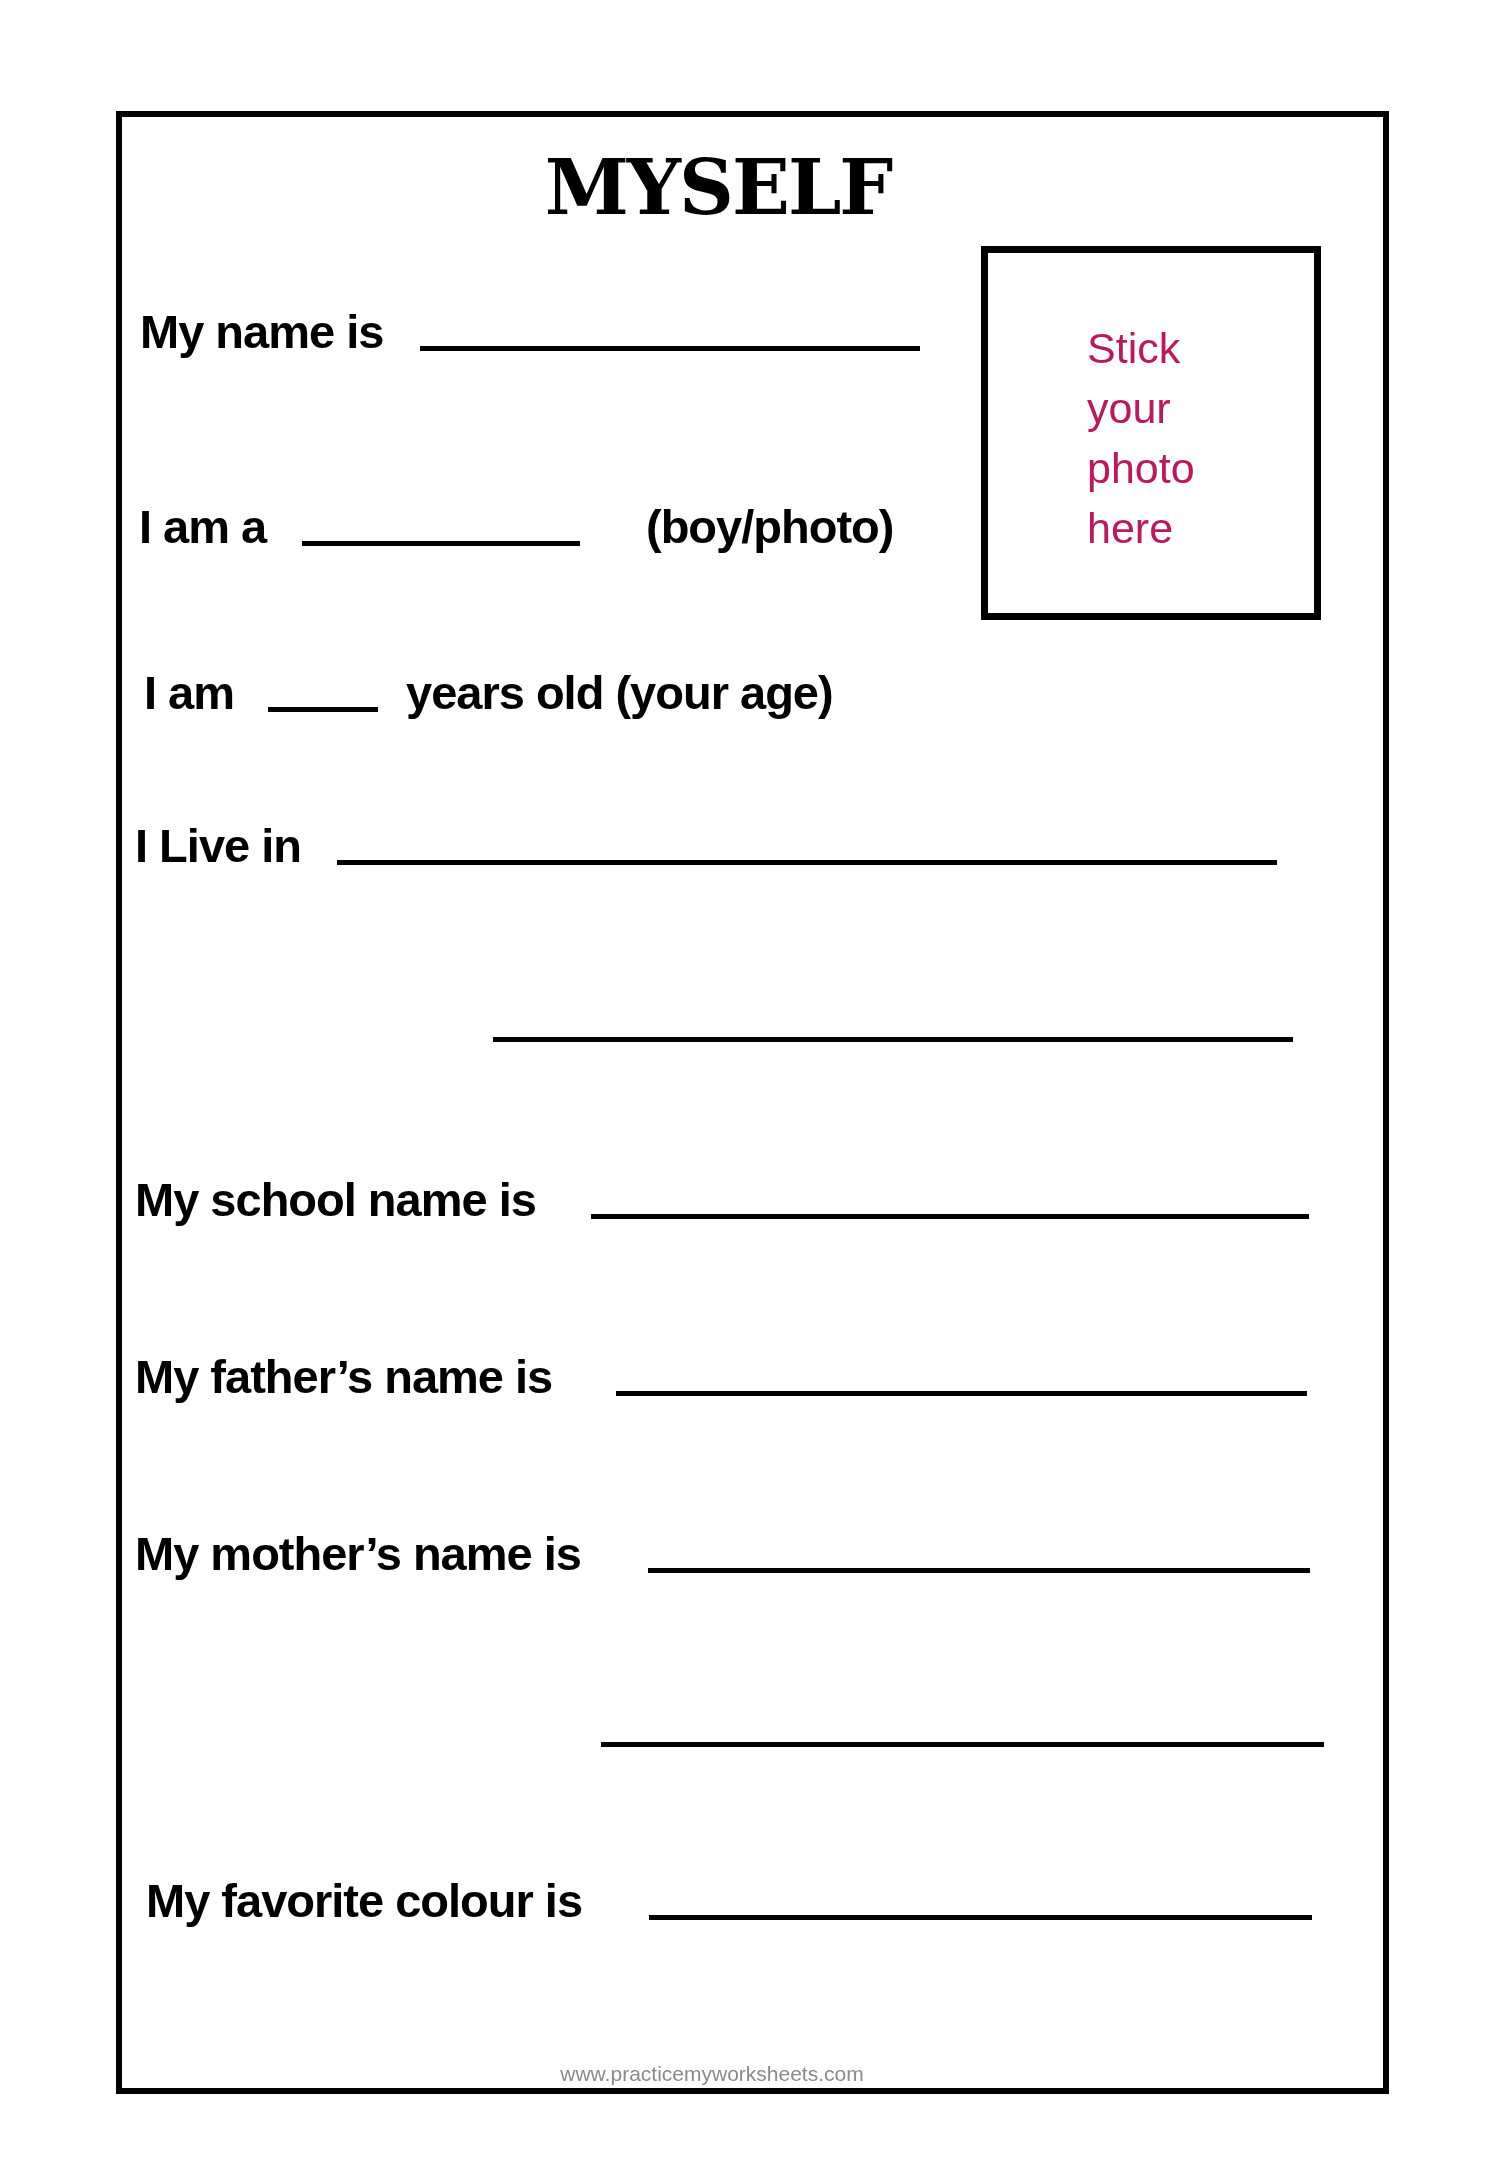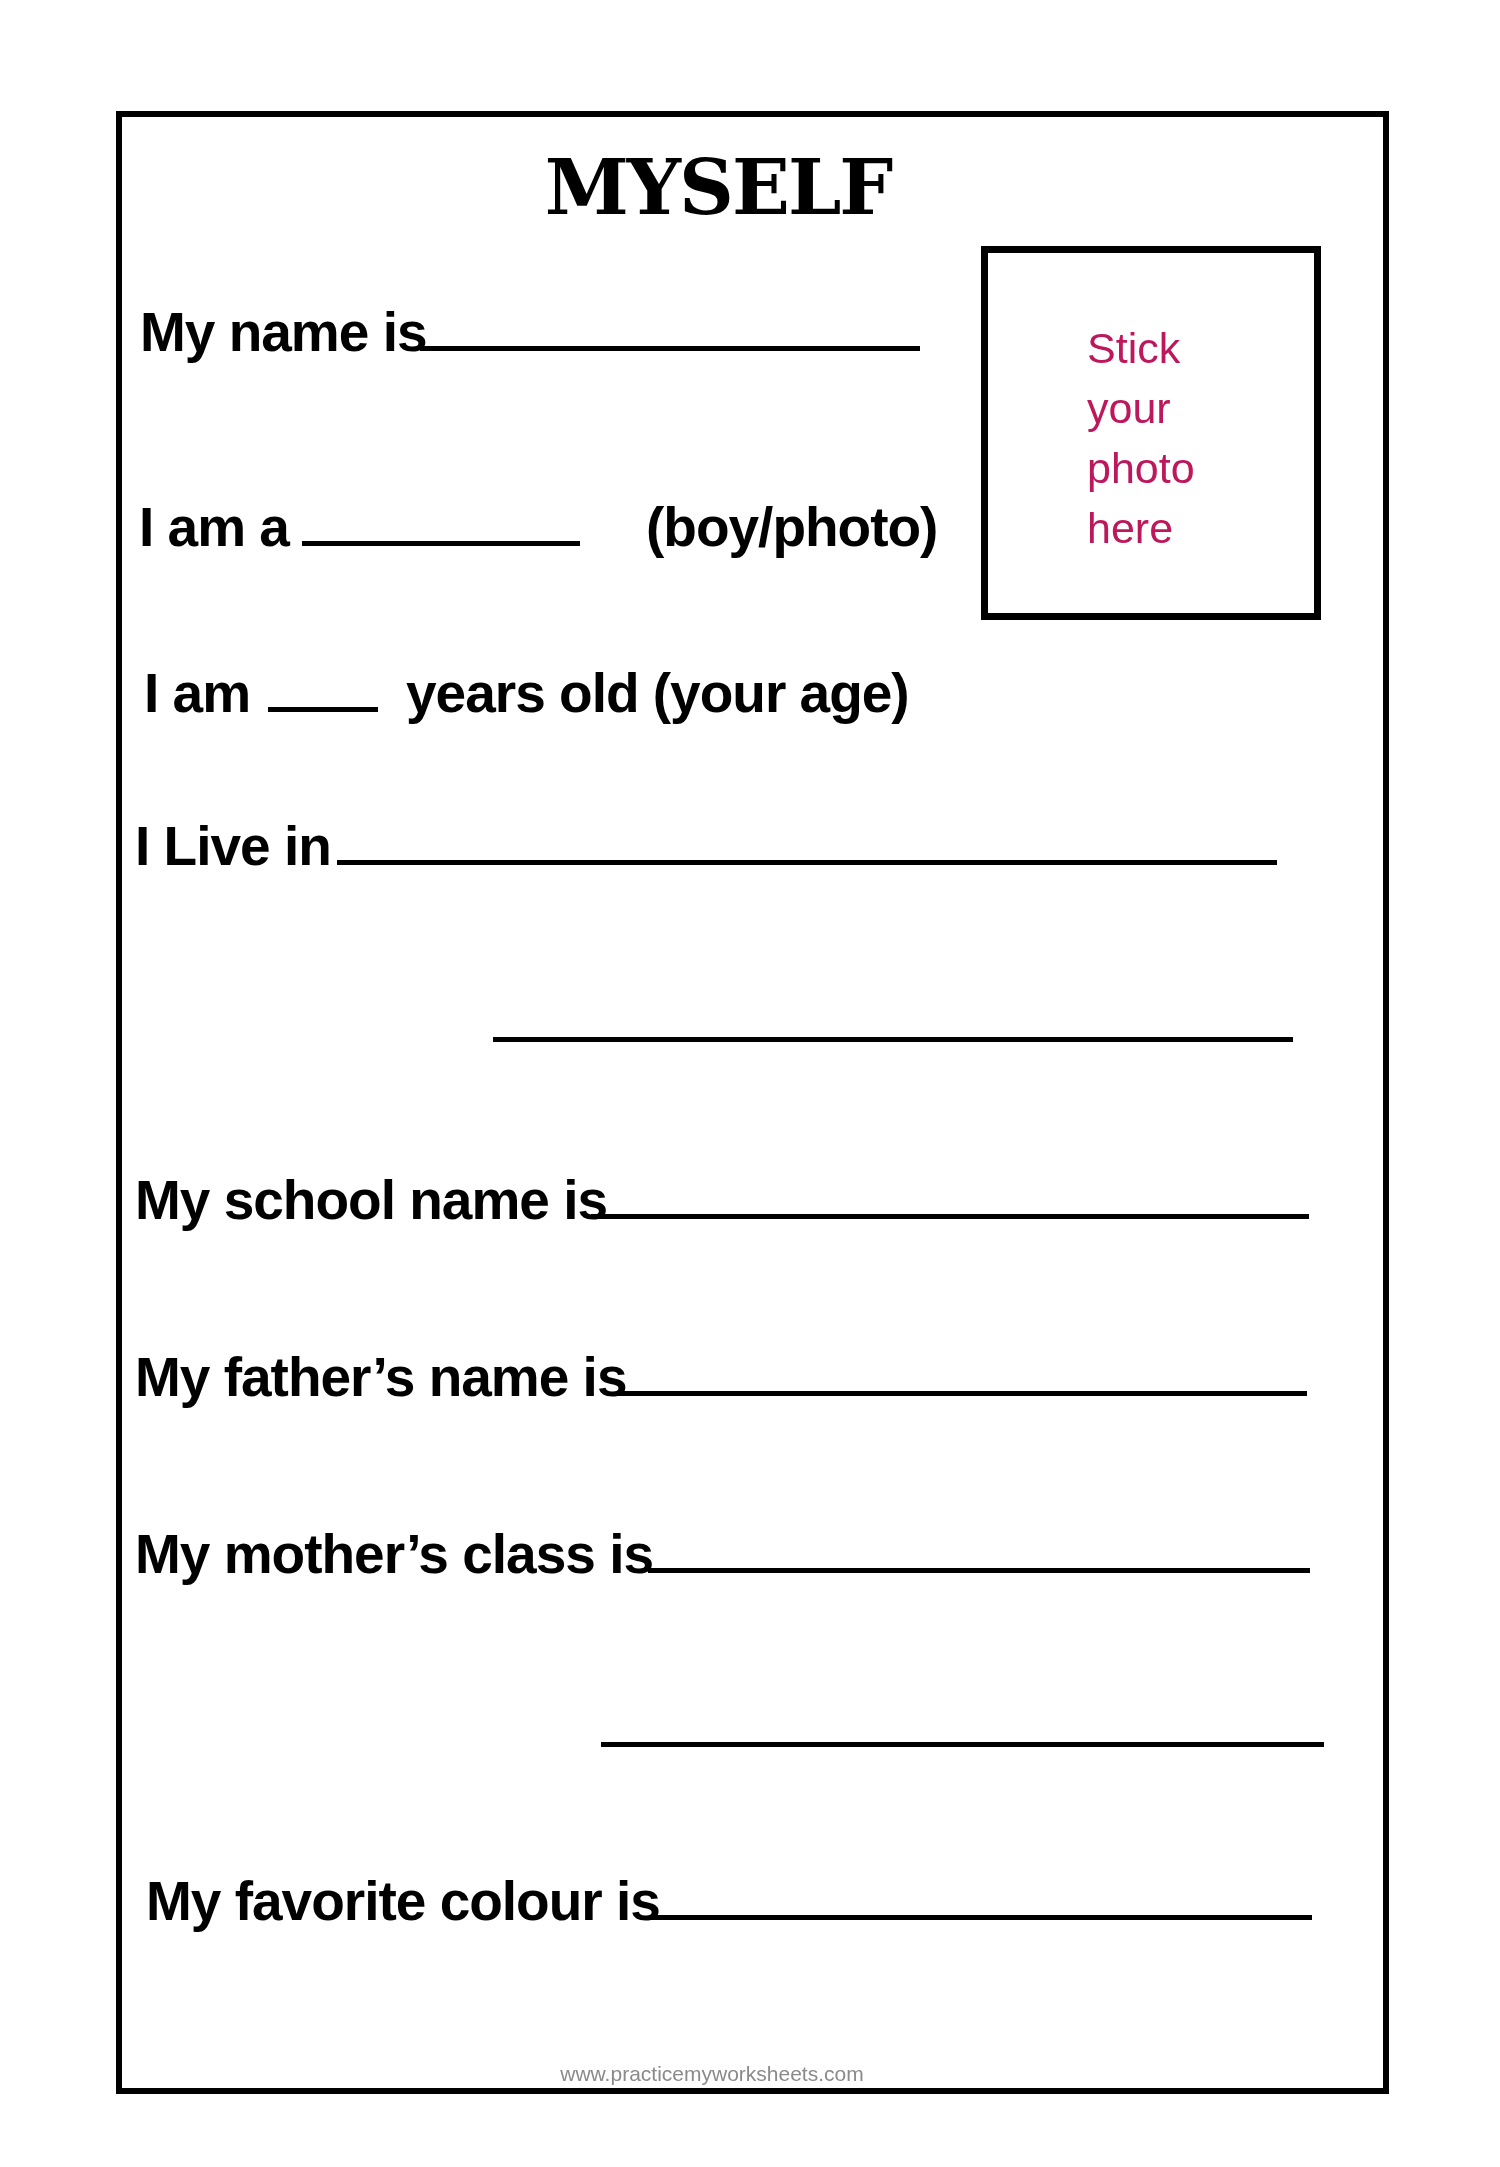--- a/index.html
+++ b/index.html
@@ -19,21 +19,21 @@
     box-sizing:border-box; border:7px solid #000;
   }
   .photo-text {
     position:absolute; left:99px; top:65px;
     font-family:"Liberation Sans","DejaVu Sans",sans-serif; font-size:43px;
     line-height:60px; color:#be185d; white-space:pre-line;
   }
   .row {
     position:absolute; height:60px; white-space:nowrap;
     font-family:"Liberation Sans","DejaVu Sans",sans-serif; font-weight:bold;
-    font-size:55px; color:#000; letter-spacing:-1px;
+    font-size:47px; color:#000; letter-spacing:-1px;
   }
   .row .label, .row .suffix { position:absolute; top:0; line-height:60px; }
   .row .blank {
     position:absolute; top:44px; height:5px; background:#000;
     border:none; padding:0; margin:0;
   }
   .footer {
     position:absolute; left:0; top:2062px; width:1500px; text-align:center;
     font-family:"Liberation Sans","DejaVu Sans",sans-serif; font-size:21px;
     color:#8a8a8a; transform:translateX(-38px);
@@ -83,21 +83,21 @@
   <span class="label" style="left:0;">My school name is</span>
   <div class="blank" style="left:456px; width:718px;"></div>
 </div>
 
 <div class="row" style="left:135px; top:1347px; width:1180px;">
   <span class="label" style="left:0;">My father’s name is</span>
   <div class="blank" style="left:481px; width:691px;"></div>
 </div>
 
 <div class="row" style="left:135px; top:1524px; width:1180px;">
-  <span class="label" style="left:0;">My mother’s class is</span>
+  <span class="label" style="left:0;">My mother’s name is</span>
   <div class="blank" style="left:513px; width:662px;"></div>
 </div>
 
 <div class="row" style="left:140px; top:1698px; width:1190px;">
   <div class="blank" style="left:461px; width:723px;"></div>
 </div>
 
 <div class="row" style="left:146px; top:1871px; width:1180px;">
   <span class="label" style="left:0;">My favorite colour is</span>
   <div class="blank" style="left:503px; width:663px;"></div>

